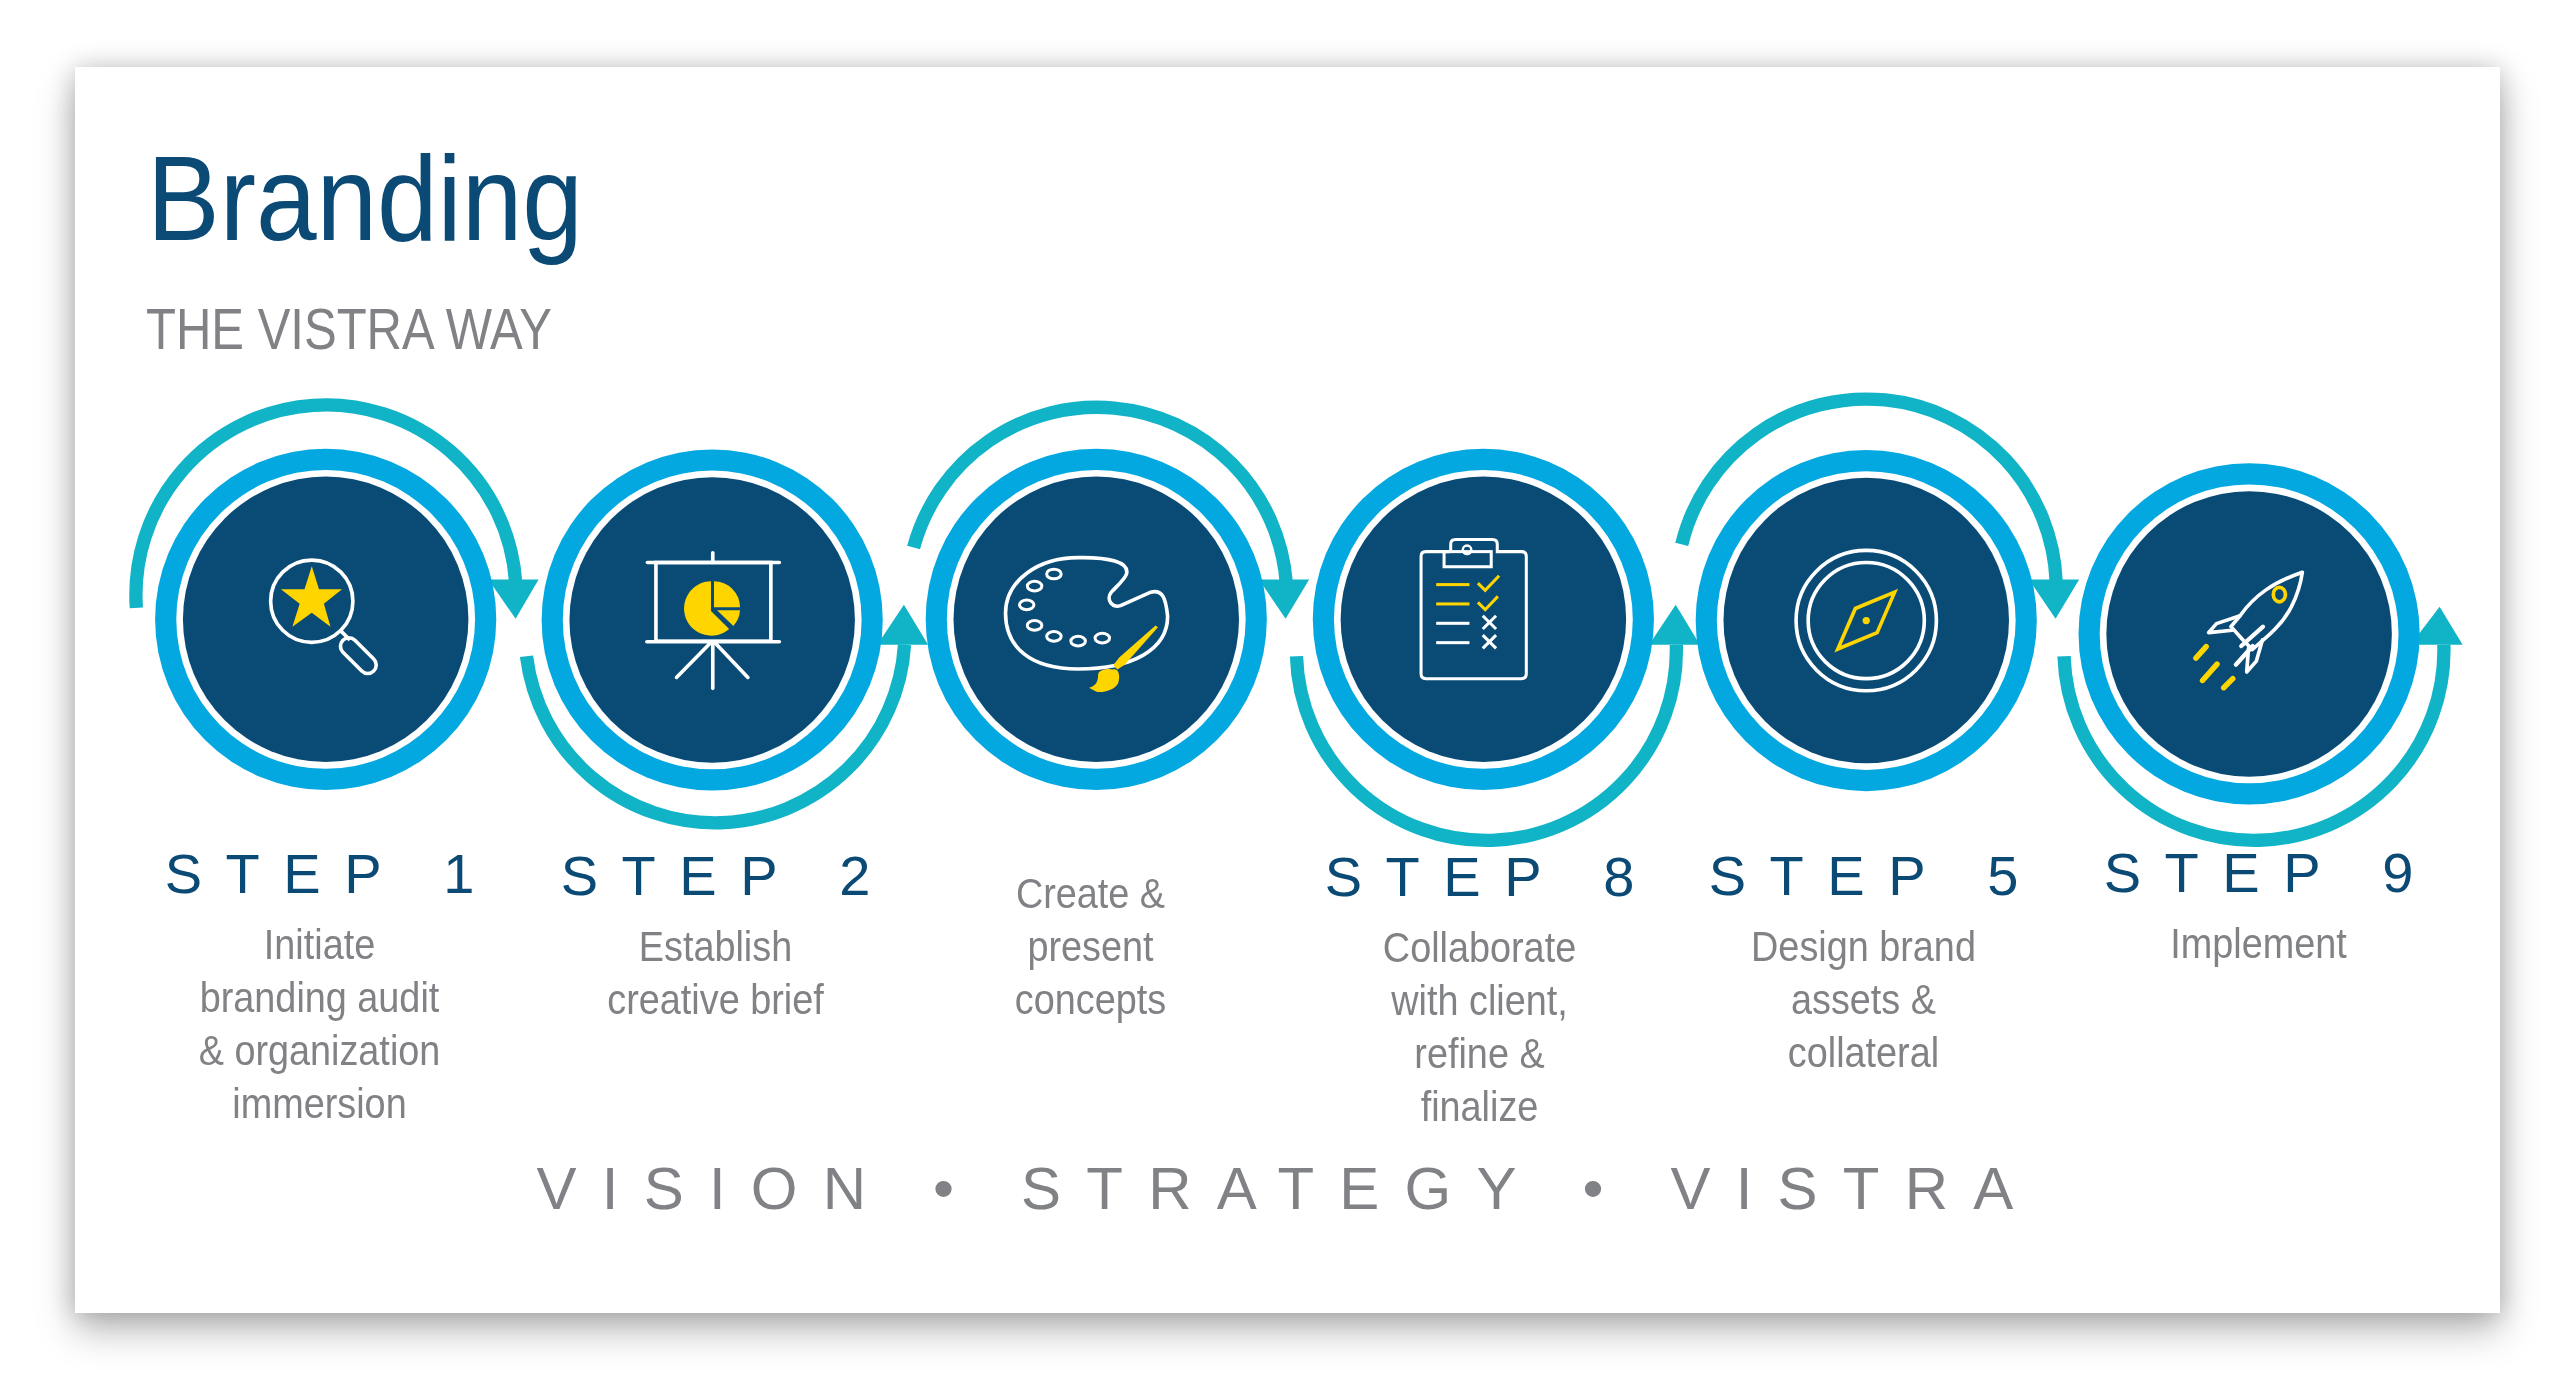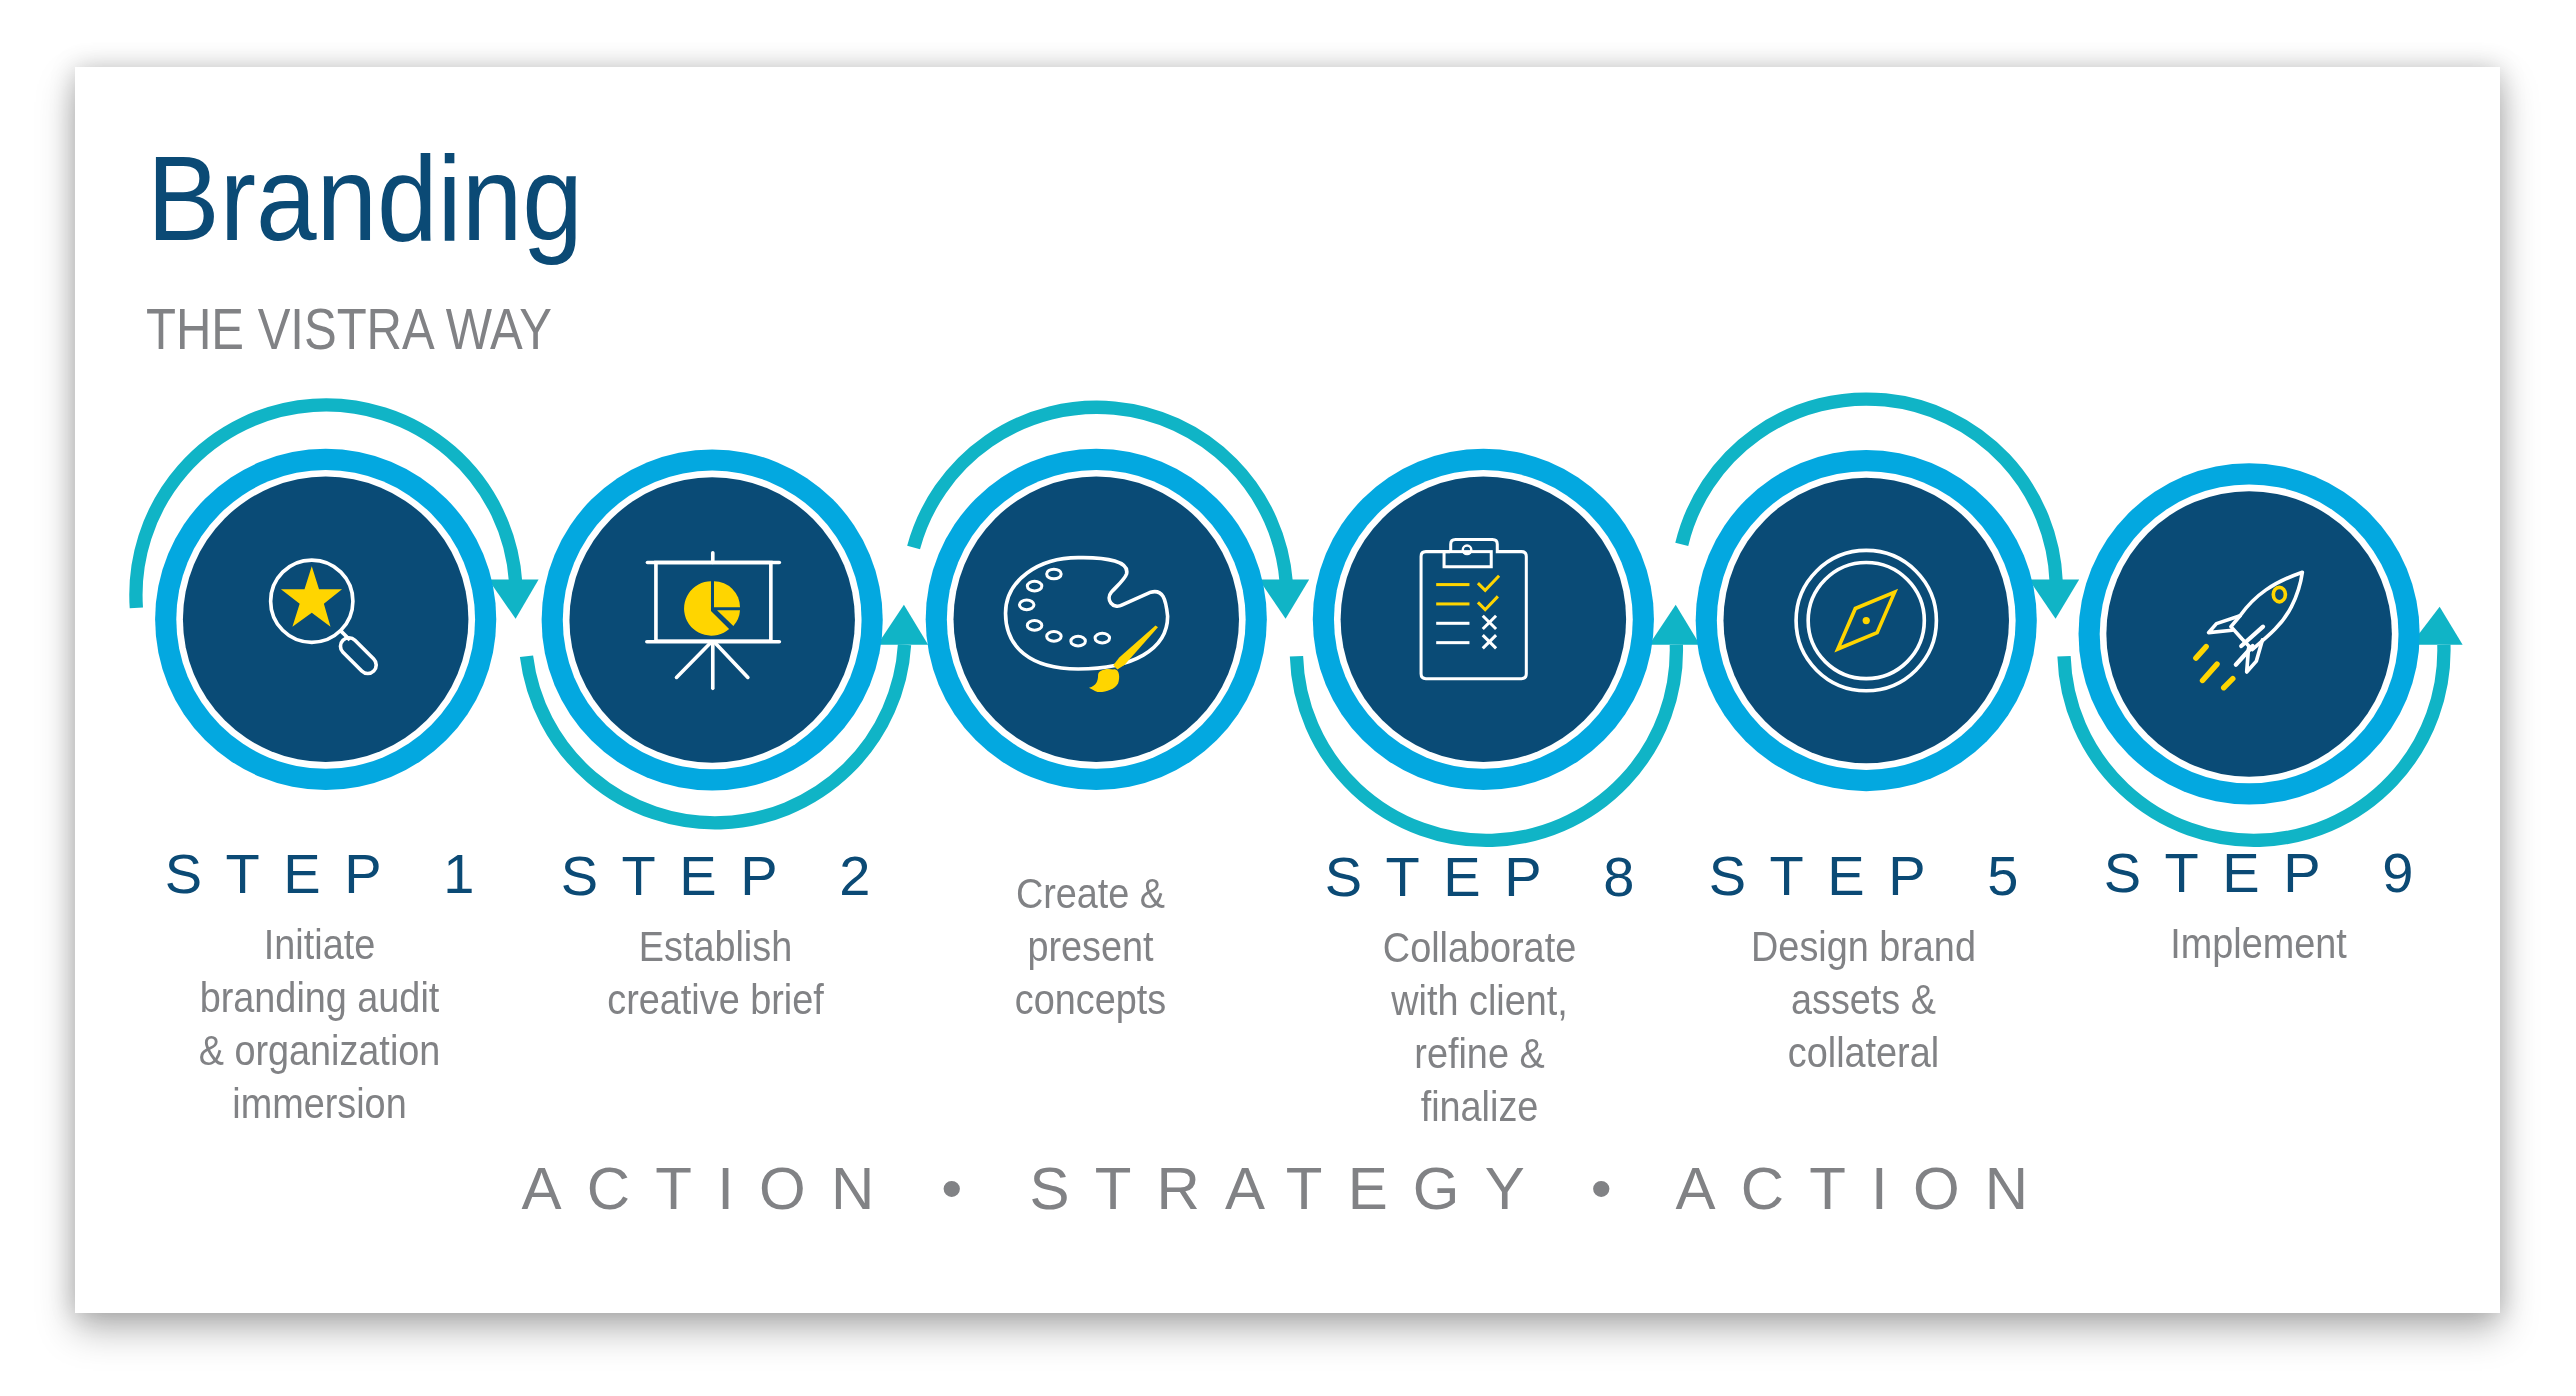--- a/index.html
+++ b/index.html
@@ -213,14 +213,14 @@
   <span class="step-label">STEP 5</span>
   <span class="step-desc">Design brand
 assets &amp;
 collateral</span>
 </div>
 <div class="step" style="left:2071px; top:845px;">
   <span class="step-label">STEP 9</span>
   <span class="step-desc">Implement</span>
 </div>
 
-<div class="tagline">ACTION • STRATEGY • ACTION</div>
+<div class="tagline">VISION • STRATEGY • VISTRA</div>
 
 
 </body></html>

